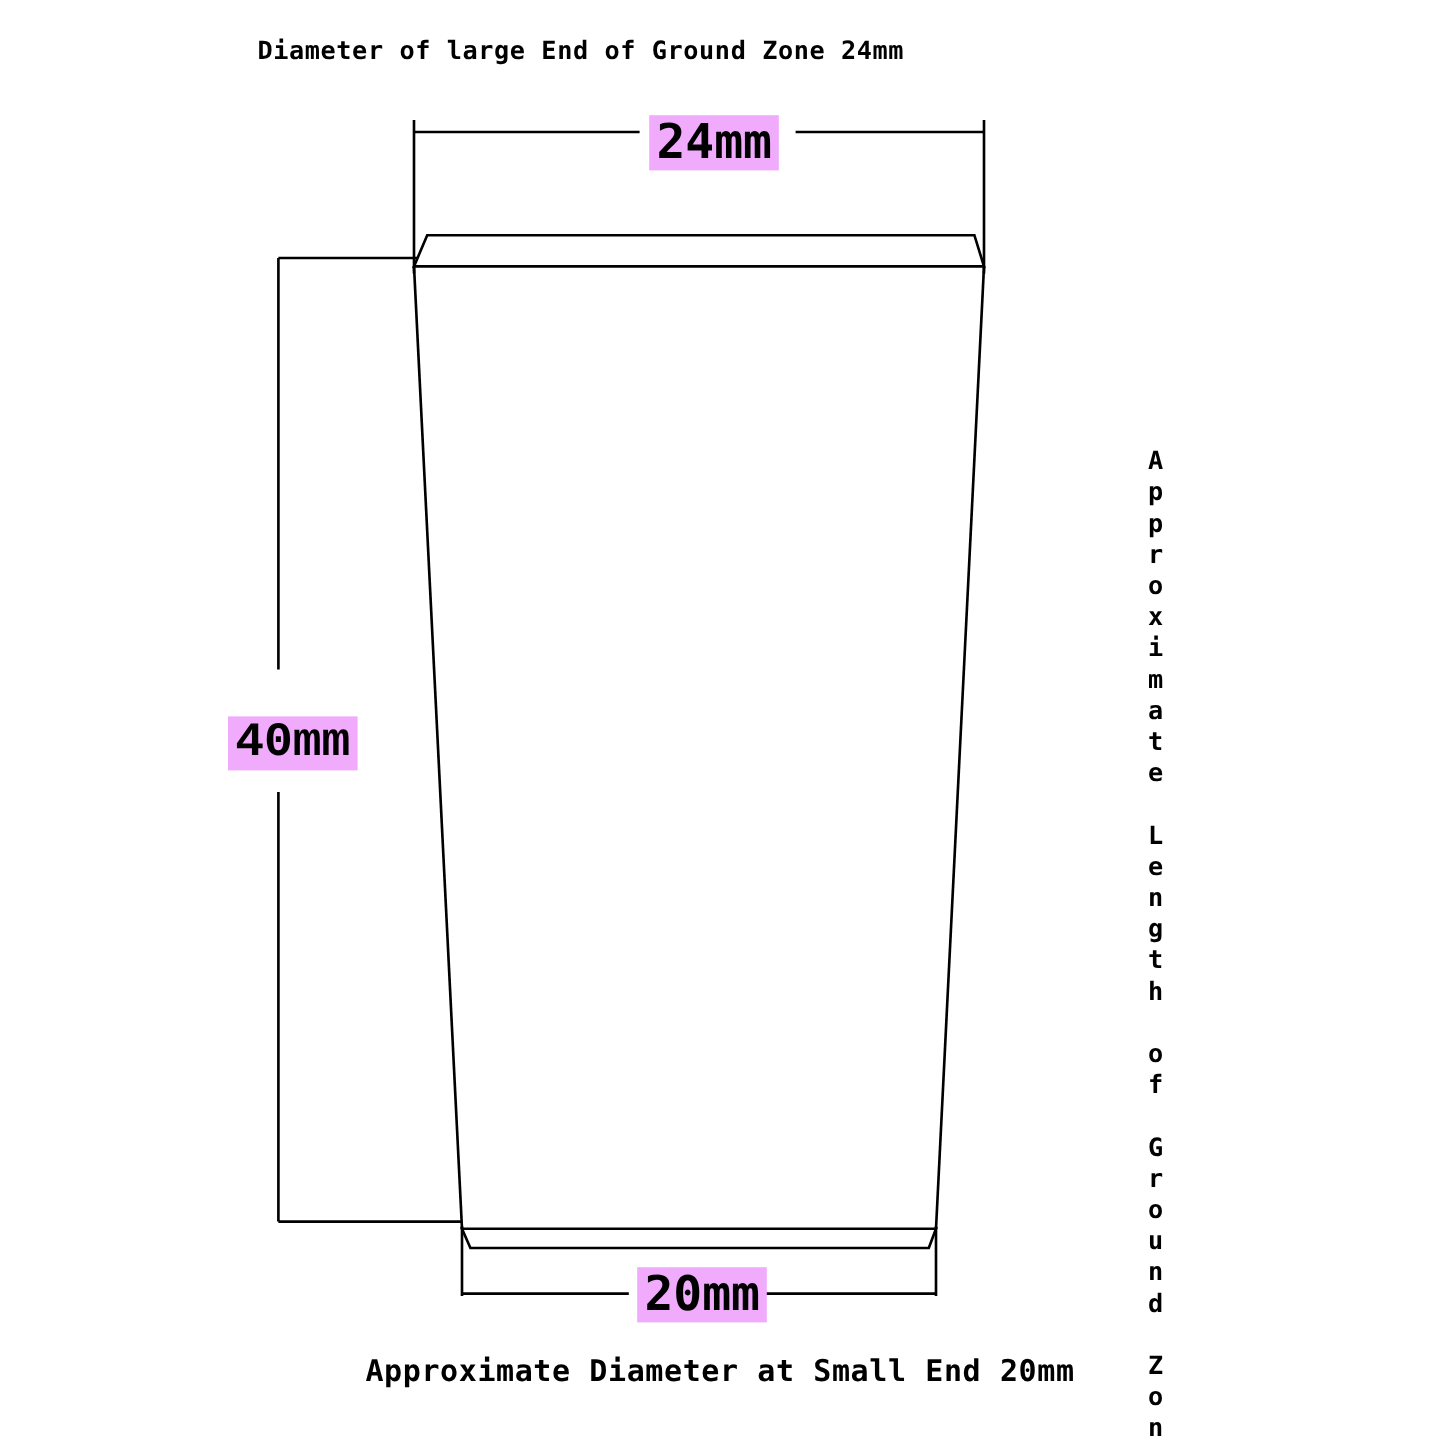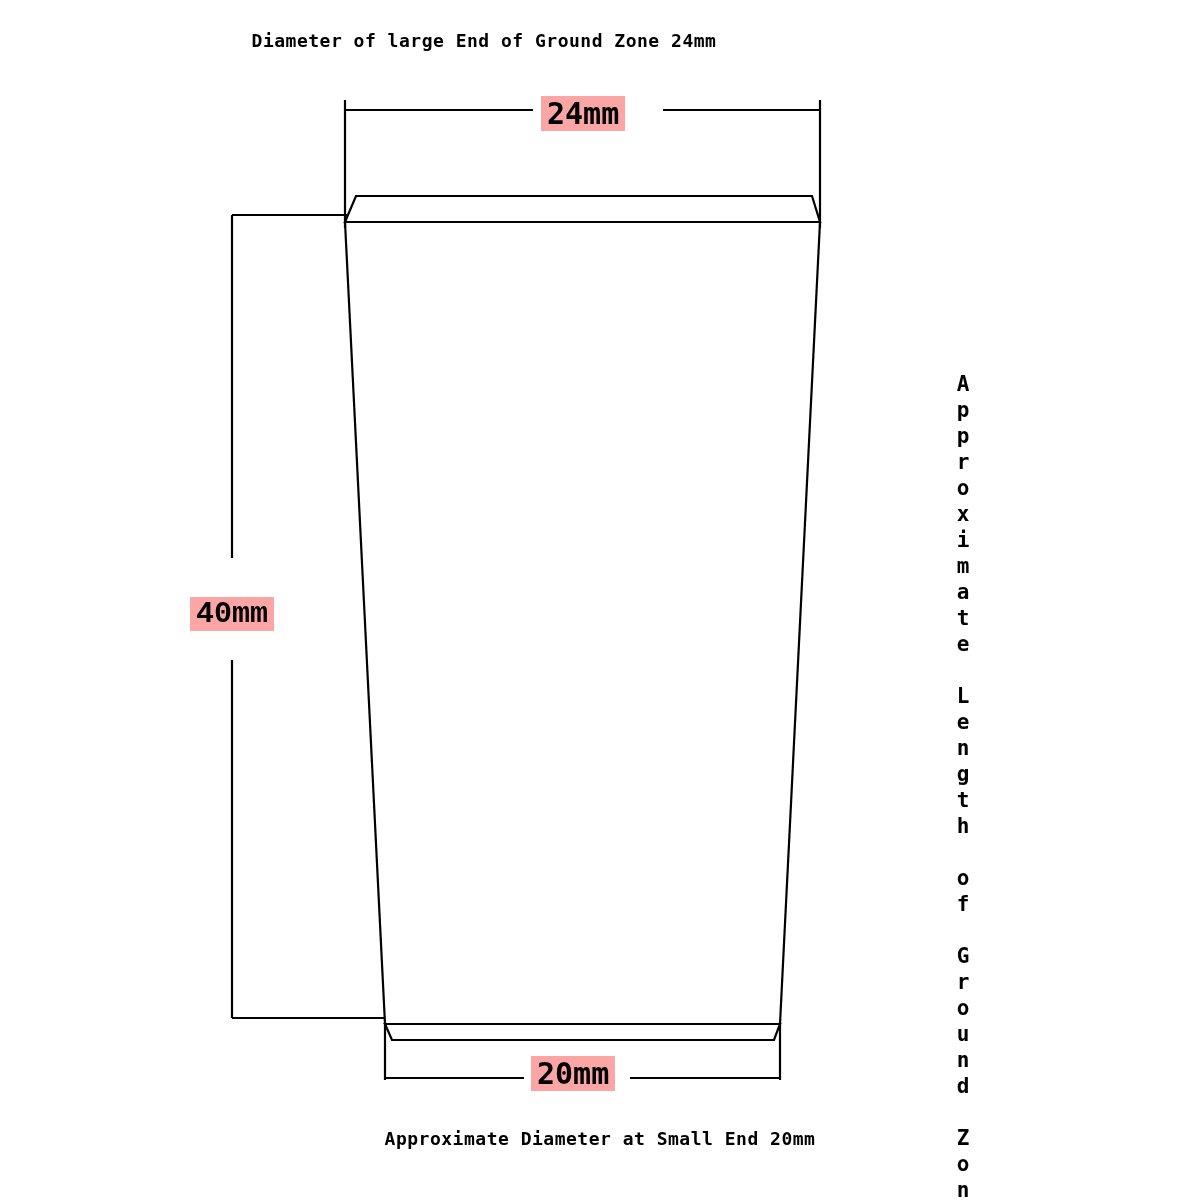--- a/index.html
+++ b/index.html
@@ -34,45 +34,45 @@
     font-family: "DejaVu Sans Mono", monospace;
     font-weight: bold;
     white-space: pre;
     letter-spacing: 0.5px;
   }
   #caption-top {
     top: 30px;
     left: 0;
     width: 968px;
     text-align: center;
-    font-size: 18px;
+    font-size: 21px;
   }
   #caption-bottom {
     top: 1128px;
     left: 0;
     width: 1200px;
     text-align: center;
-    font-size: 18px;
+    font-size: 25px;
   }
   #caption-right {
     top: 372px;
     left: 952px;
     font-size: 21px;
     writing-mode: vertical-rl;
     text-orientation: upright;
     letter-spacing: 2px;
     line-height: 1;
   }
   .dim-label {
     position: absolute;
     font-family: "DejaVu Sans Mono", monospace;
     font-weight: bold;
-    font-size: 30px;
+    font-size: 40px;
     white-space: pre;
-    background: #fca5a5;
+    background: #f0abfc;
     padding: 0 6px;
   }
   #dim-top-label {
     top: 96px;
     left: 541px;
   }
   #dim-bottom-label {
     top: 1056px;
     left: 531px;
   }

